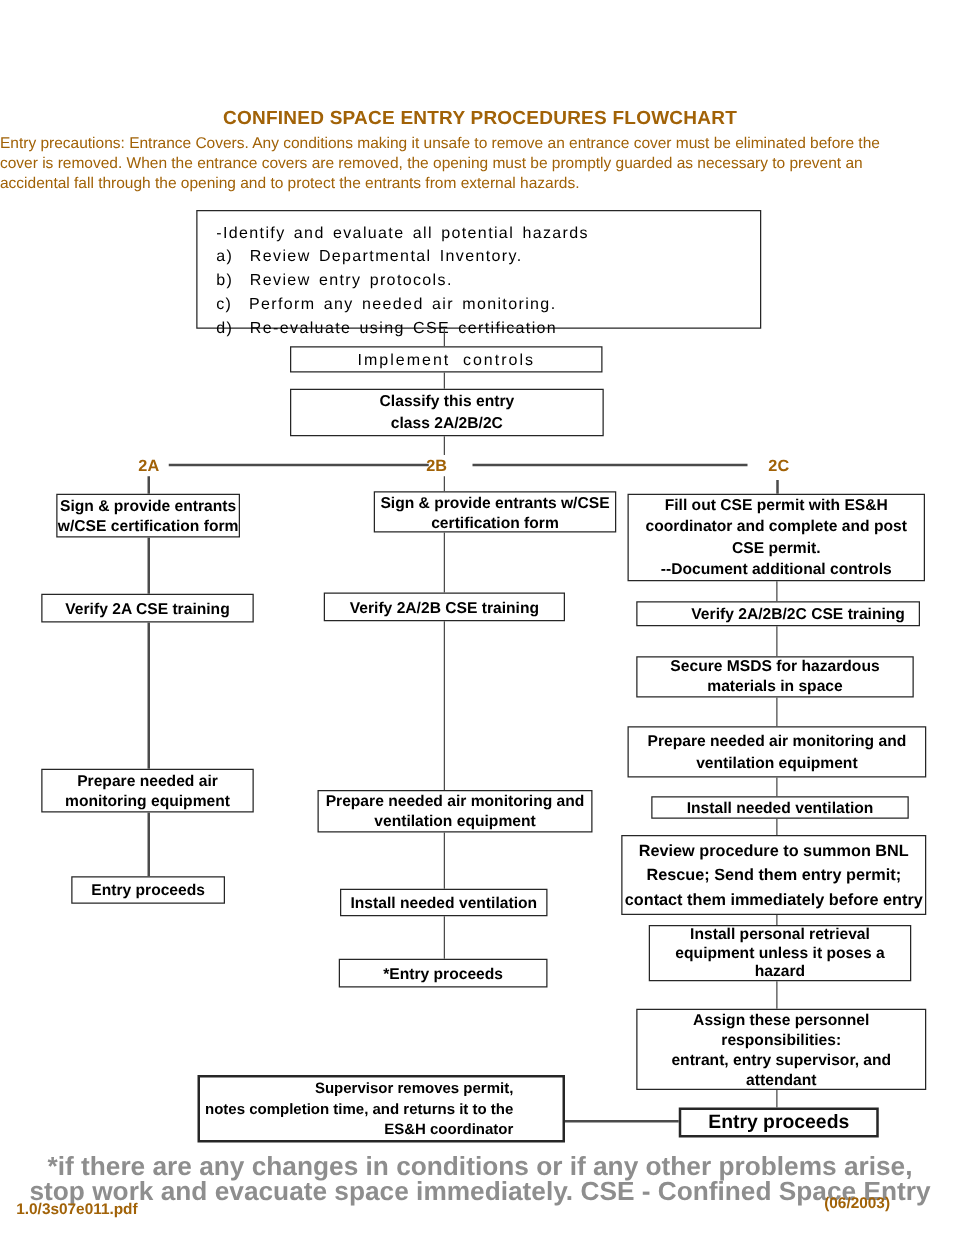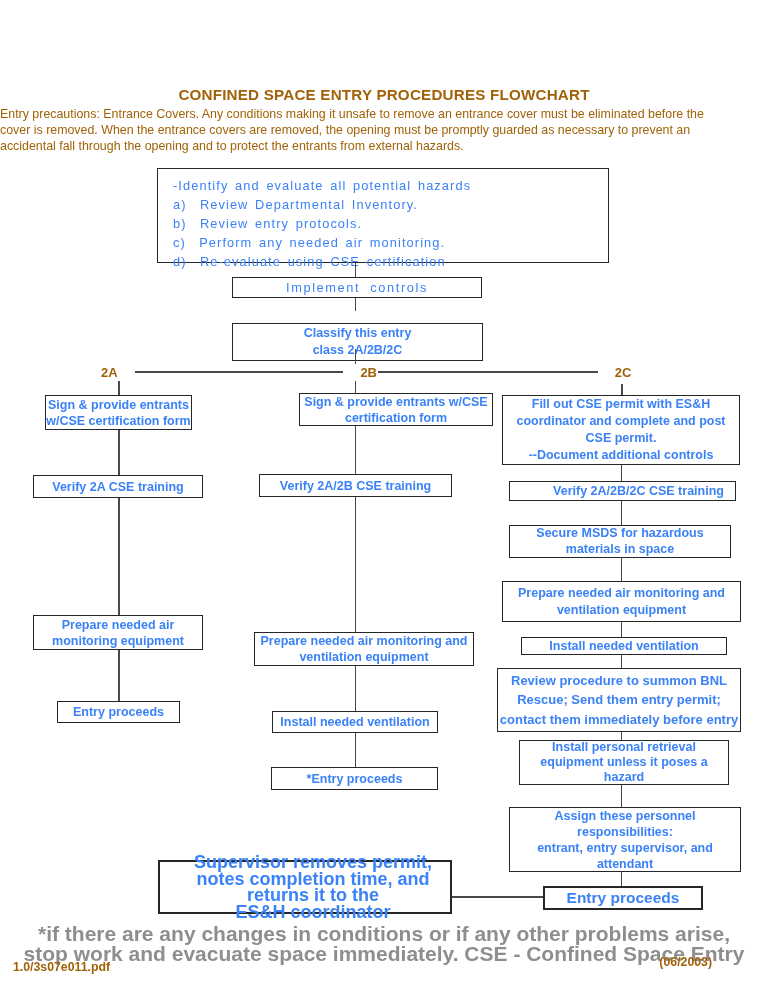--- a/index.html
+++ b/index.html
@@ -1,20 +1,20 @@
 <!DOCTYPE html>
 <html><head>
 <meta charset="utf-8">
 <style>
   html,body{margin:0;padding:0;background:#ffffff;}
   #page{position:relative;width:768px;height:994px;background:#ffffff;overflow:hidden;
         font-family:"Liberation Sans", sans-serif;color:#111;}
   .box{position:absolute;box-sizing:border-box;border:1.5px solid #262626;background:#fff;
        display:flex;align-items:center;justify-content:center;text-align:center;
-       font-weight:700;font-size:12.5px;line-height:16px;white-space:pre-line;color:#3b82f6;}
+       font-weight:700;font-size:12.5px;line-height:16px;white-space:pre-line;color:#000000;}
   .rg{font-weight:400;}
   .vl,.hl{position:absolute;background:#4a4a4a;}
   .vl{width:1.5px;}
   .hl{height:1.5px;}
   .txt{position:absolute;color:#a16207;}
 </style>
 </head>
 <body>
 
 <div id="page">
@@ -23,25 +23,25 @@
   <div class="txt" style="top:107px;left:0;width:768px;text-align:left;font-weight:400;font-size:12.4px;line-height:15.8px;white-space:pre-line;">Entry precautions: Entrance Covers. Any conditions making it unsafe to remove an entrance cover must be eliminated before the
 cover is removed. When the entrance covers are removed, the opening must be promptly guarded as necessary to prevent an
 accidental fall through the opening and to protect the entrants from external hazards.</div>
 
   <div class="box rg" style="left:157px;top:168px;width:452px;height:95px;align-items:flex-start;justify-content:flex-start;text-align:left;white-space:pre;padding:7px 0 0 15px;font-size:12.8px;line-height:19px;letter-spacing:1.1px;word-spacing:2px;">-Identify and evaluate all potential hazards
 a)  Review Departmental Inventory.
 b)  Review entry protocols.
 c)  Perform any needed air monitoring.
 d)  Re-evaluate using CSE certification</div>
   <div class="box rg" style="left:232px;top:277px;width:250px;height:21px;font-size:12.8px;letter-spacing:1.6px;word-spacing:5px;">Implement controls</div>
-  <div class="box" style="left:232px;top:311px;width:251px;height:38px;line-height:17px;margin-top:12px;">Classify this entry
+  <div class="box" style="left:232px;top:311px;width:251px;height:38px;line-height:17px;">Classify this entry
 class 2A/2B/2C</div>
 
-  <div class="txt" style="left:101px;top:365px;width:36px;font-weight:700;font-size:13px;">2A</div>
-  <div class="txt" style="left:341px;top:365px;width:36px;text-align:right;font-weight:700;font-size:13px;">2B</div>
+  <div class="txt" style="left:101px;top:365px;width:36px;text-align:center;font-weight:700;font-size:13px;">2A</div>
+  <div class="txt" style="left:341px;top:365px;width:36px;text-align:left;font-weight:700;font-size:13px;">2B</div>
   <div class="txt" style="left:605px;top:365px;width:36px;text-align:center;font-weight:700;font-size:13px;">2C</div>
 
   <div class="box" style="left:45px;top:395px;width:147px;height:35px;">Sign &amp; provide entrants
 w/CSE certification form</div>
   <div class="box" style="left:33px;top:475px;width:170px;height:23px;">Verify 2A CSE training</div>
   <div class="box" style="left:33px;top:615px;width:170px;height:35px;">Prepare needed air
 monitoring equipment</div>
   <div class="box" style="left:57px;top:701px;width:123px;height:22px;">Entry proceeds</div>
 
   <div class="box" style="left:258px;top:393px;width:194px;height:33px;margin-left:41px;">Sign &amp; provide entrants w/CSE
@@ -67,21 +67,21 @@
 contact them immediately before entry</div>
   <div class="box" style="left:519px;top:740px;width:210px;height:45px;line-height:14.8px;">Install personal retrieval
 equipment unless it poses a
 hazard</div>
   <div class="box" style="left:509px;top:807px;width:232px;height:65px;line-height:16px;">Assign these personnel
 responsibilities:
 entrant, entry supervisor, and
 attendant</div>
   <div class="box" style="left:543px;top:886px;width:160px;height:24px;font-size:15.5px;border-width:2px;">Entry proceeds</div>
 
-  <div class="box" style="left:158px;top:860px;width:294px;height:54px;border-width:2px;justify-content:flex-start;text-align:center;padding-left:16px;font-size:18px;line-height:16.5px;">Supervisor removes permit,
+  <div class="box" style="left:158px;top:860px;width:294px;height:54px;border-width:2px;justify-content:flex-start;text-align:right;padding-left:4px;font-size:12px;line-height:16.5px;">Supervisor removes permit,
 notes completion time, and returns it to the
 ES&amp;H coordinator</div>
 
   <div class="vl" style="left:354.5px;top:263px;height:14px;"></div>
   <div class="vl" style="left:354.5px;top:298px;height:13px;"></div>
   <div class="vl" style="left:354.5px;top:349px;height:15px;"></div>
 
   <div class="hl" style="left:135px;top:371px;width:208px;"></div>
   <div class="hl" style="left:378px;top:371px;width:220px;"></div>
 

